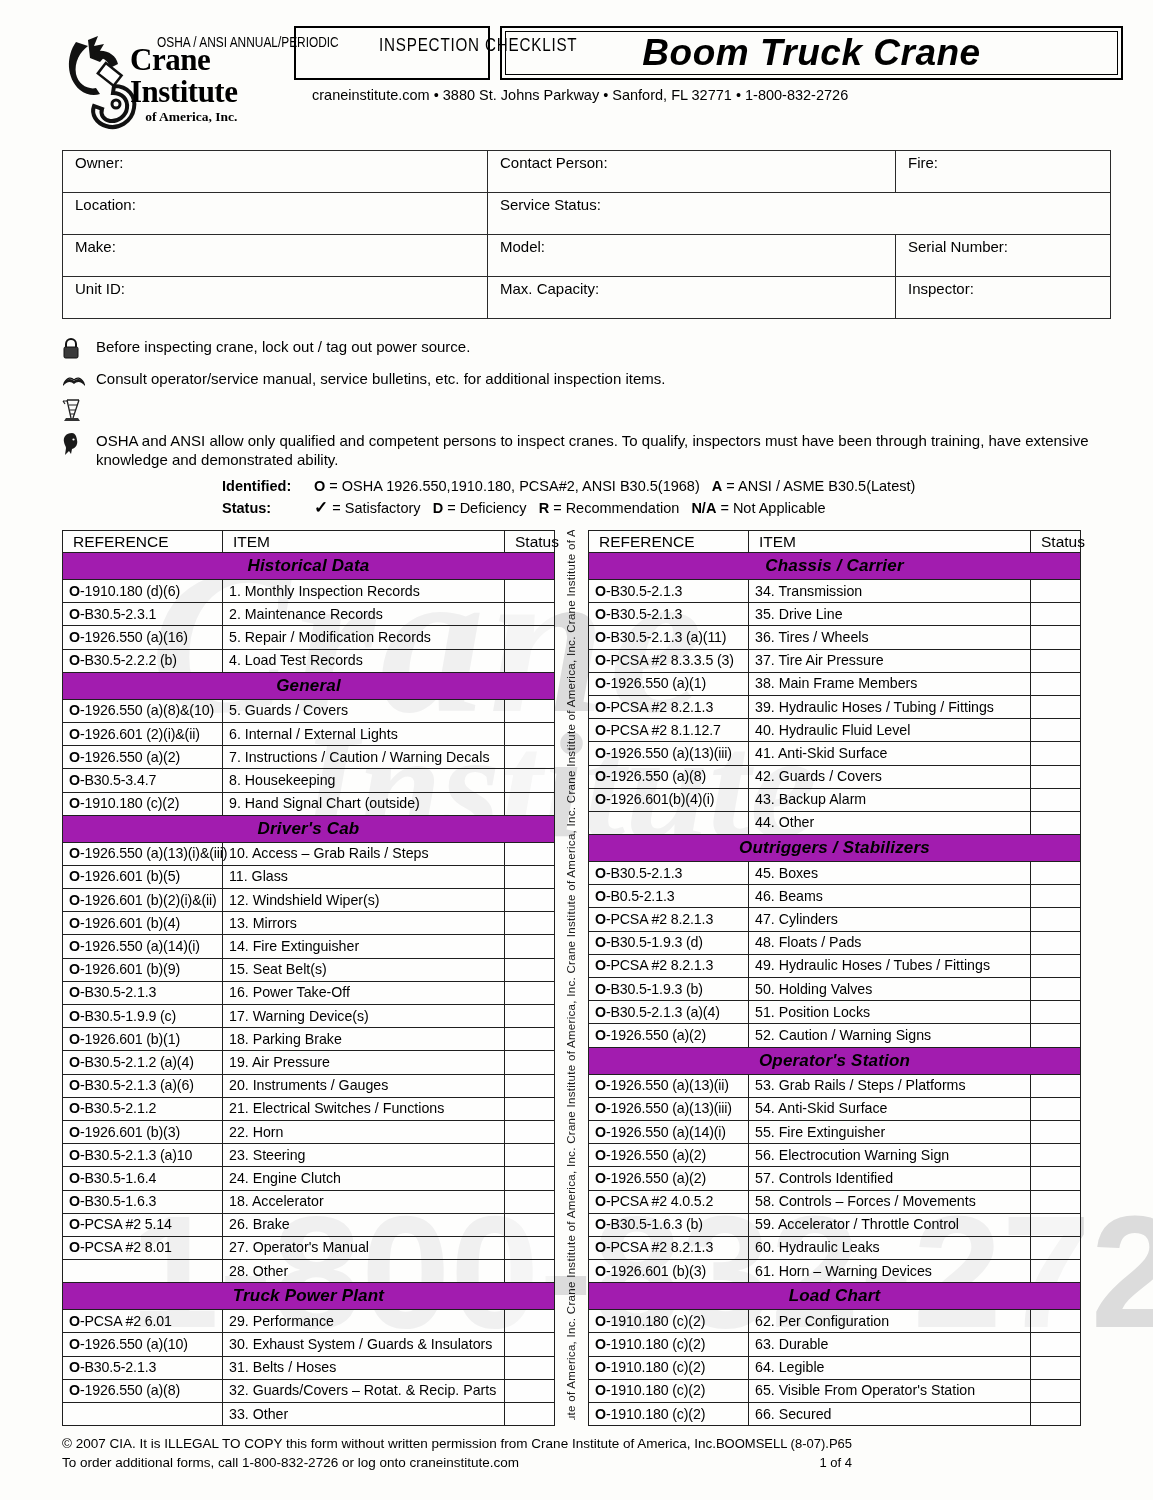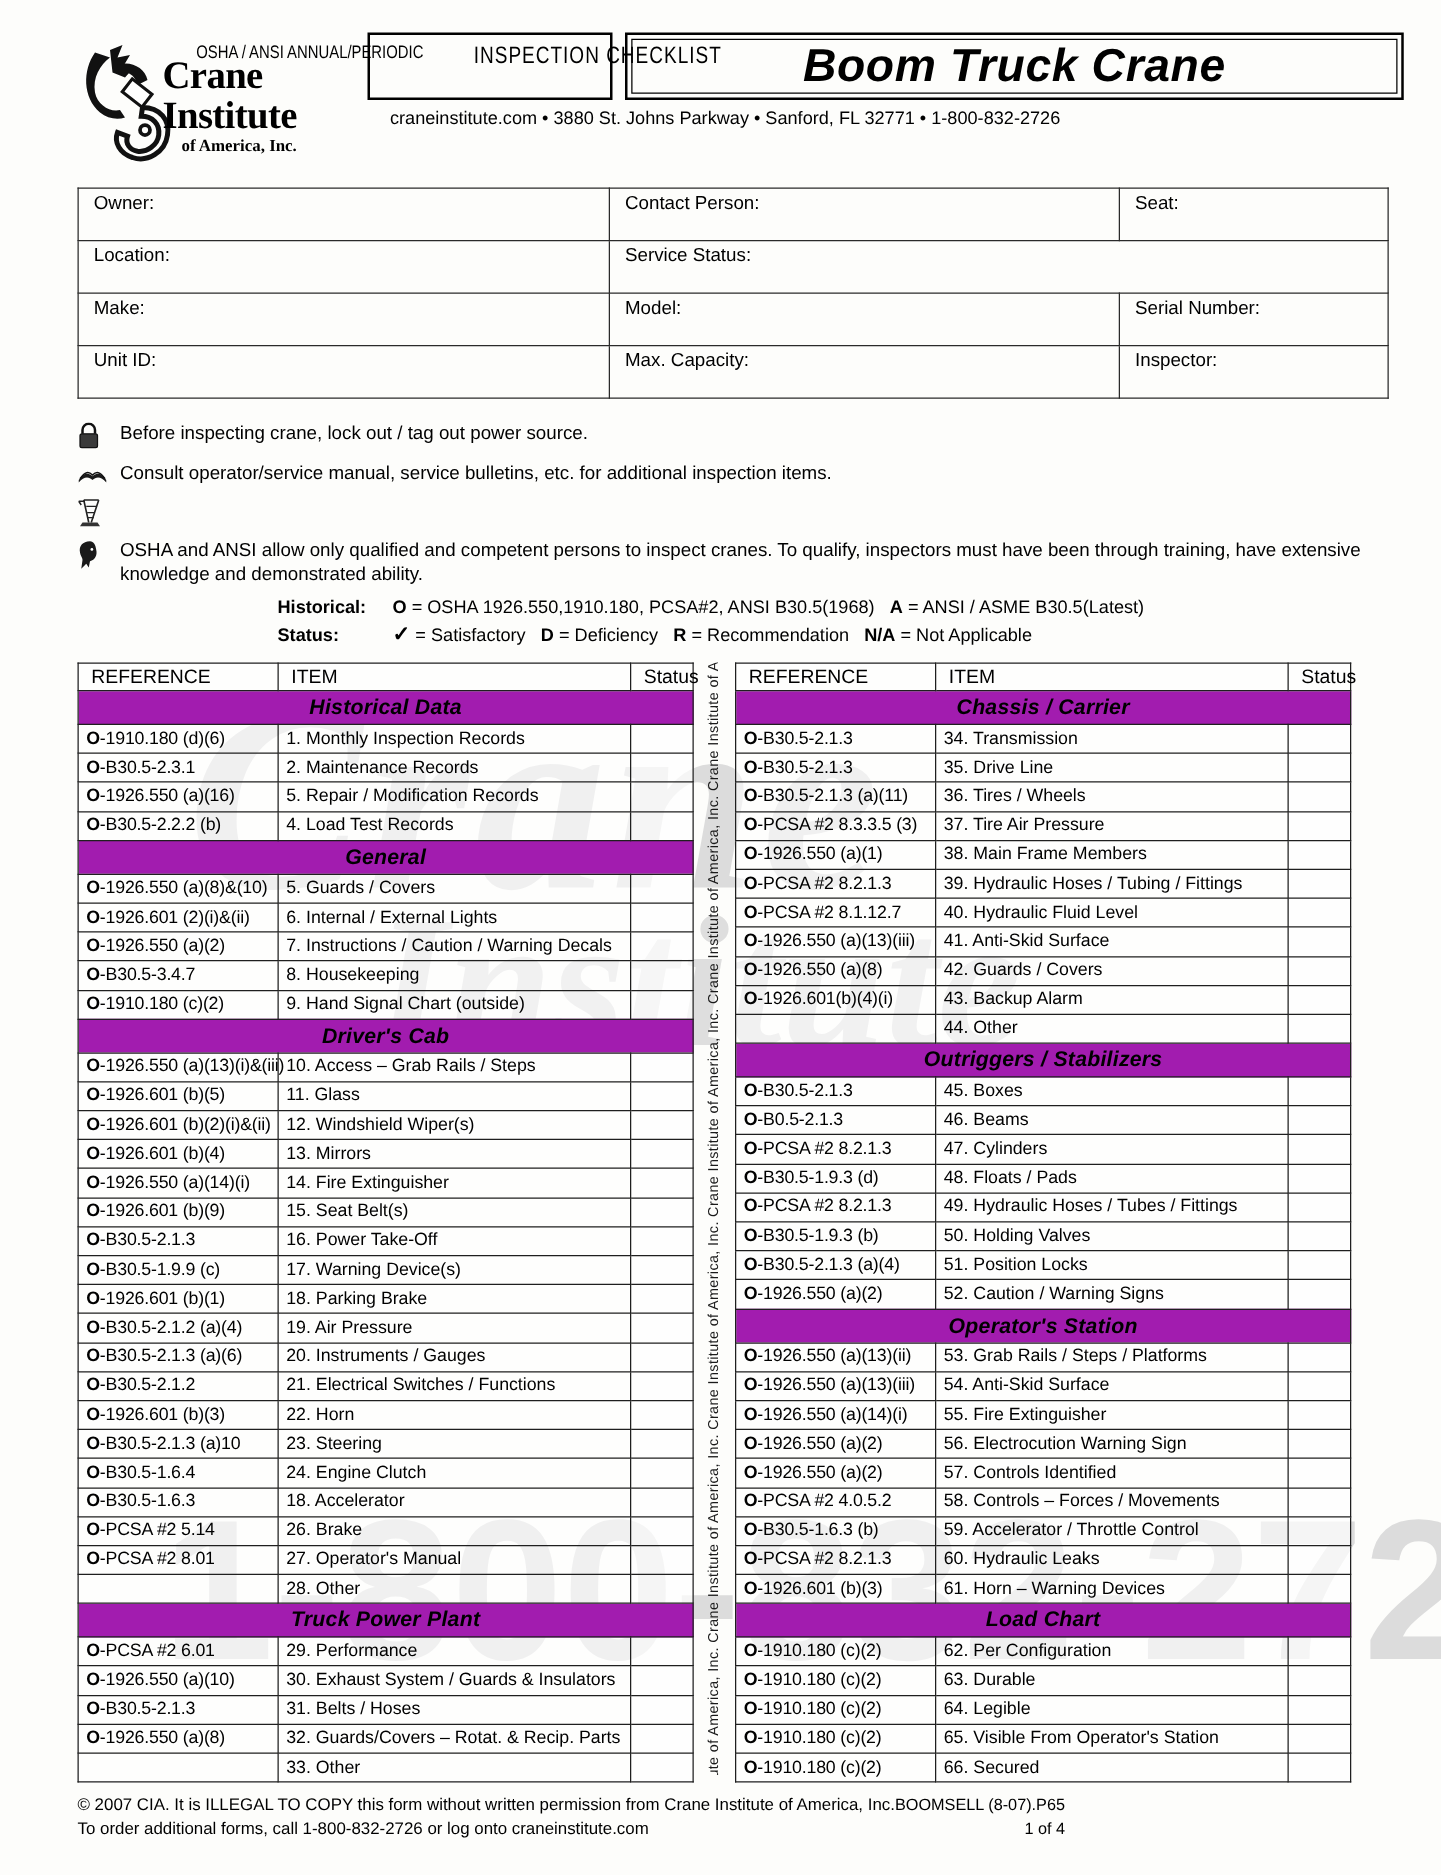--- a/index.html
+++ b/index.html
@@ -153,21 +153,21 @@
       <div class="addr">craneinstitute.com  •  3880 St. Johns Parkway  •  Sanford, FL 32771  •  1-800-832-2726</div>
     </div>
   </div>
 
   <div class="formwrap">
     <table class="form">
       <tbody>
           <tr>
         <td style="width:425px">Owner:</td>
         <td style="width:408px">Contact Person:</td>
-        <td style="width:215px">Seat:</td>
+        <td style="width:215px">Fire:</td>
       </tr>
       <tr>
         <td colspan="1" style="width:578px">Location:</td>
         <td colspan="2">Service Status:</td>
       </tr>
       <tr>
         <td>Make:</td>
         <td>Model:</td>
         <td>Serial Number:</td>
       </tr>
@@ -218,21 +218,21 @@
         <svg width="18" height="24" viewBox="0 0 18 24">
           <path d="M10 1 C4 1 1 5 2 10 C2.5 13 4 14 4 16 L3 23 L7 19 L9 22 L10 17 C14 16 16 12 15 8 C14.5 4 13 1 10 1 Z" fill="#1a1a1a"></path>
           <circle cx="11.5" cy="7.5" r="1.1" fill="#fff"></circle>
         </svg>
       </div>
       <div class="note-tx">OSHA and ANSI allow only qualified and competent persons to inspect cranes. To qualify, inspectors must have been through training, have extensive knowledge and demonstrated ability.</div>
     </div>
 
     <div class="refline">
       <div>
-        <span class="lbl">Historical:</span><span class="b">O</span><span> = OSHA 1926.550,1910.180, PCSA#2, ANSI B30.5(1968)</span>&nbsp;&nbsp;&nbsp;<span class="b">A</span><span> = ANSI / ASME B30.5(Latest)</span>
+        <span class="lbl">Identified:</span><span class="b">O</span><span> = OSHA 1926.550,1910.180, PCSA#2, ANSI B30.5(1968)</span>&nbsp;&nbsp;&nbsp;<span class="b">A</span><span> = ANSI / ASME B30.5(Latest)</span>
       </div>
       <div class="row2">
         <span class="lbl">Status:</span><span class="check">✓</span><span> = Satisfactory</span>&nbsp;&nbsp;&nbsp;<span class="b">D</span><span> = Deficiency</span>&nbsp;&nbsp;&nbsp;<span class="b">R</span><span> = Recommendation</span>&nbsp;&nbsp;&nbsp;<span class="b">N/A</span><span> = Not Applicable</span>
       </div>
     </div>
   </div>
 
   <div class="lists">
     <div class="col">
       <table class="cl">

